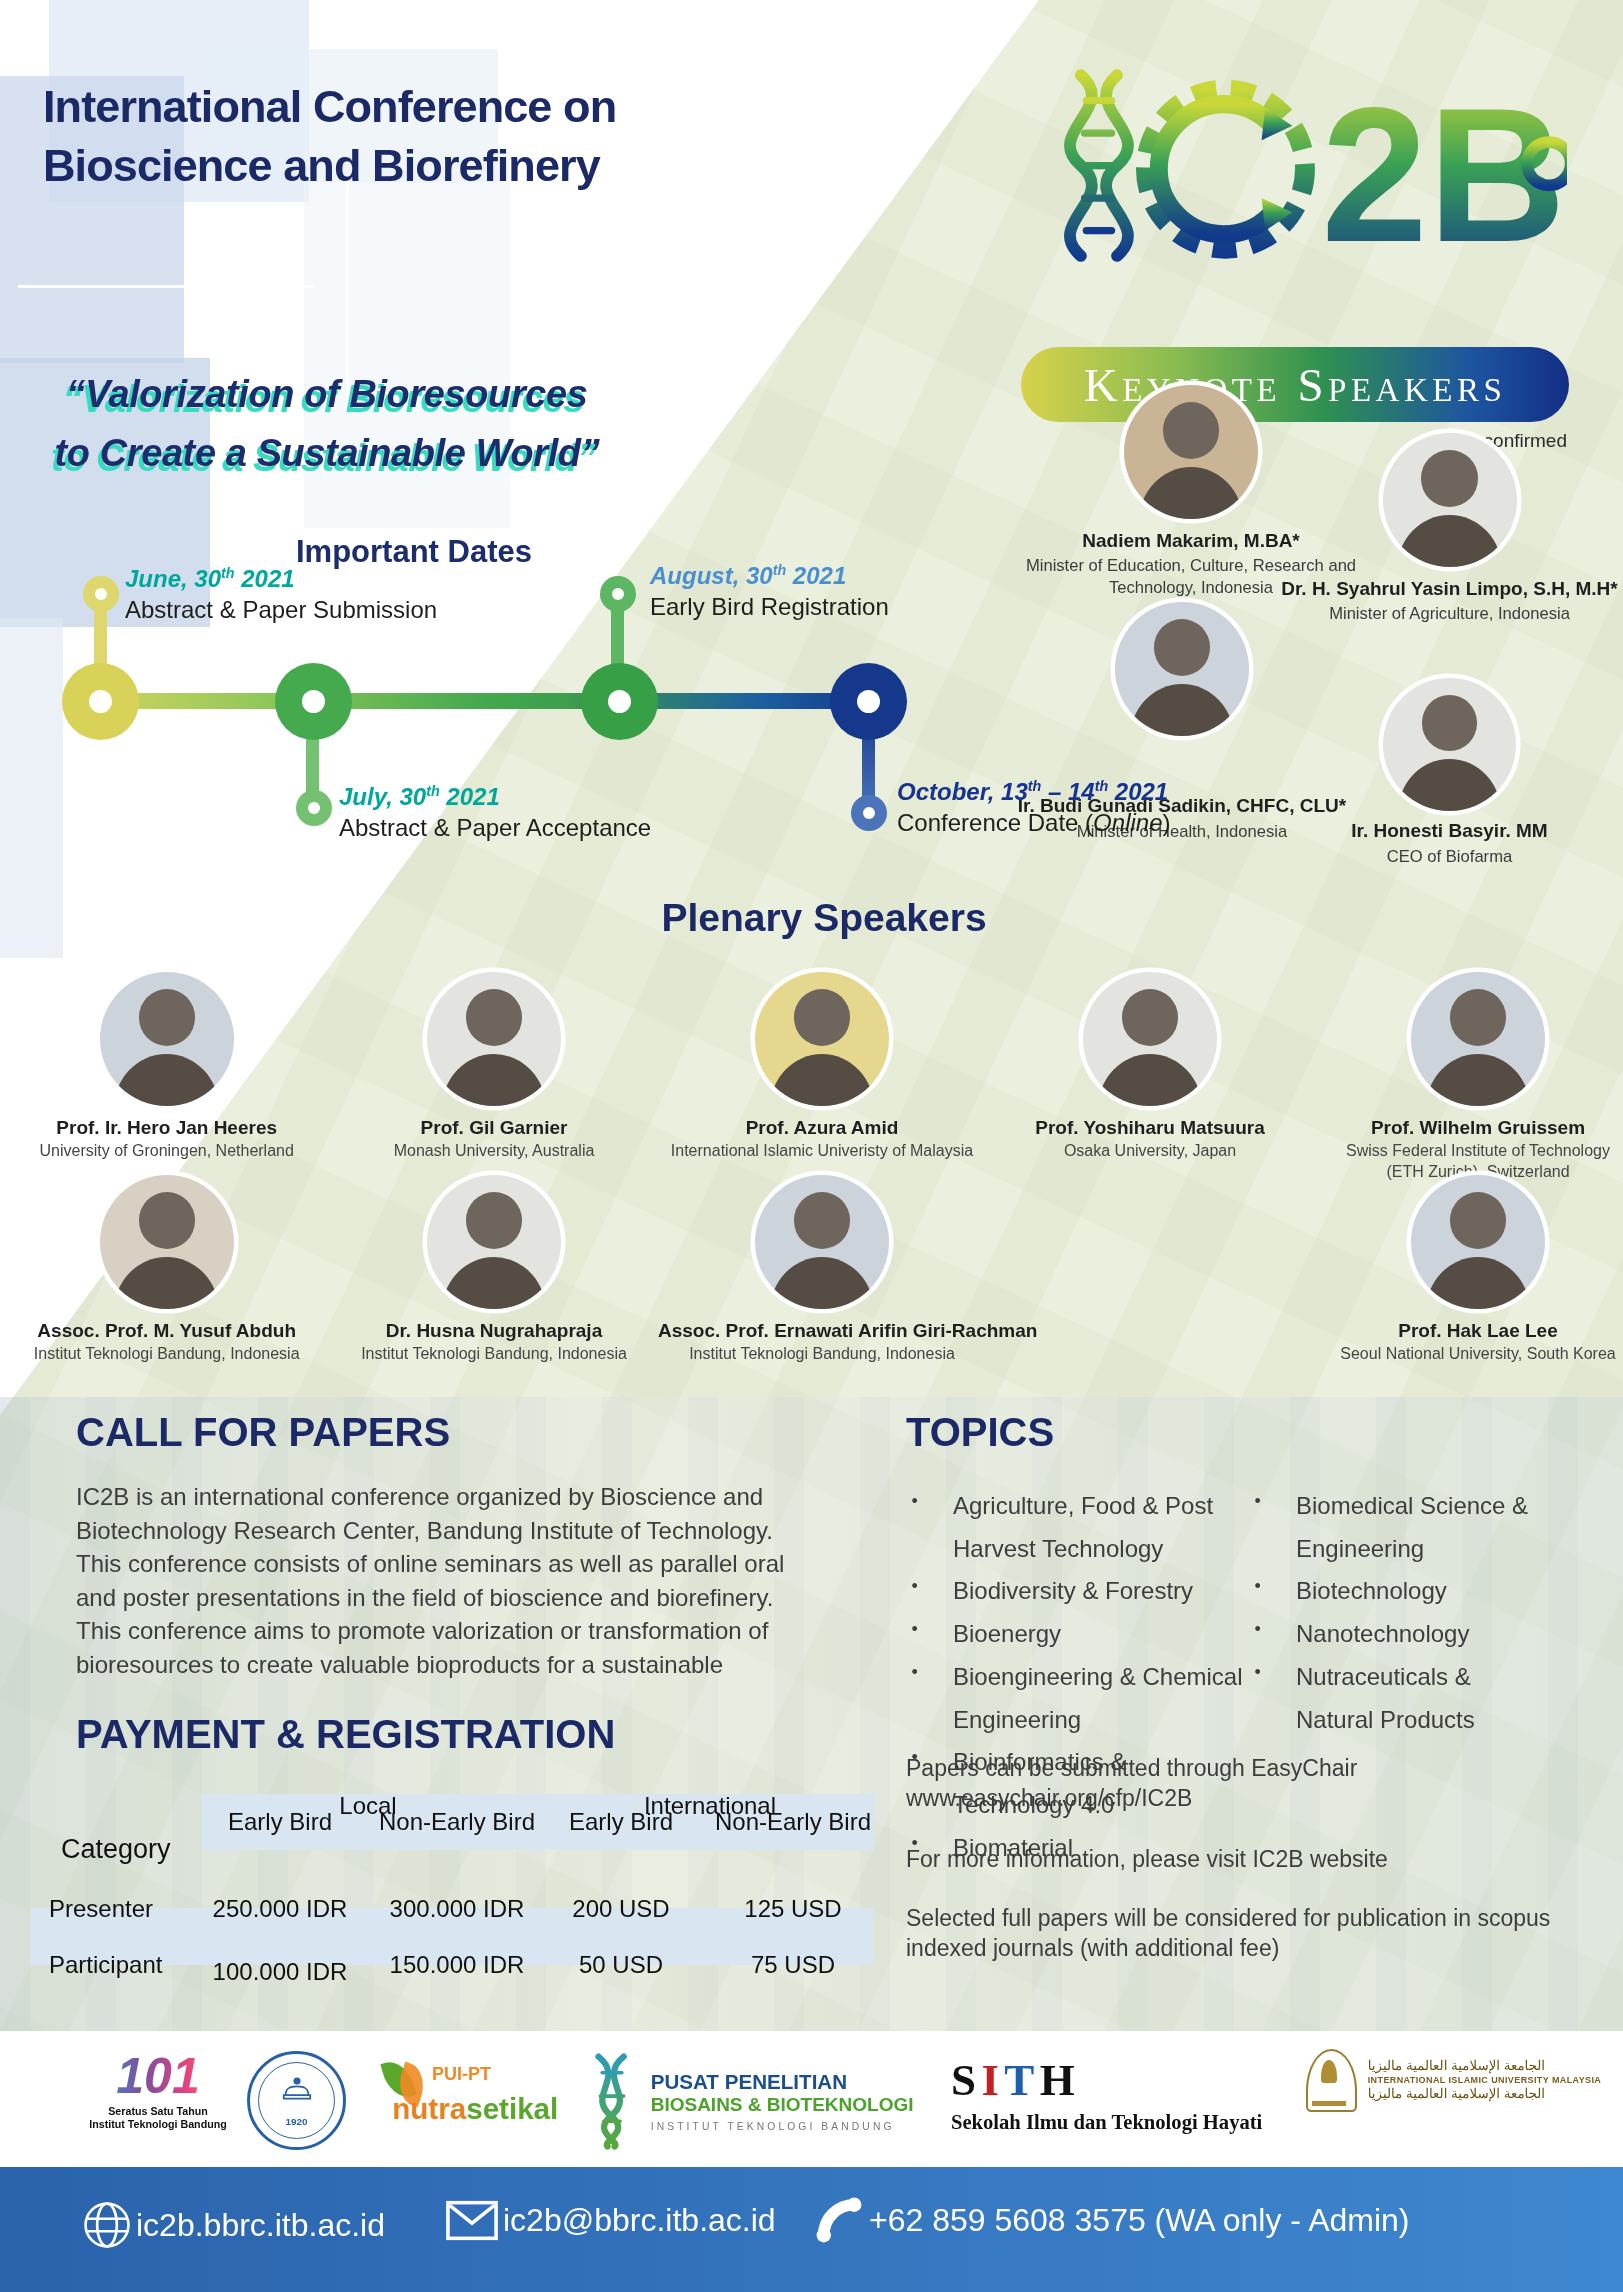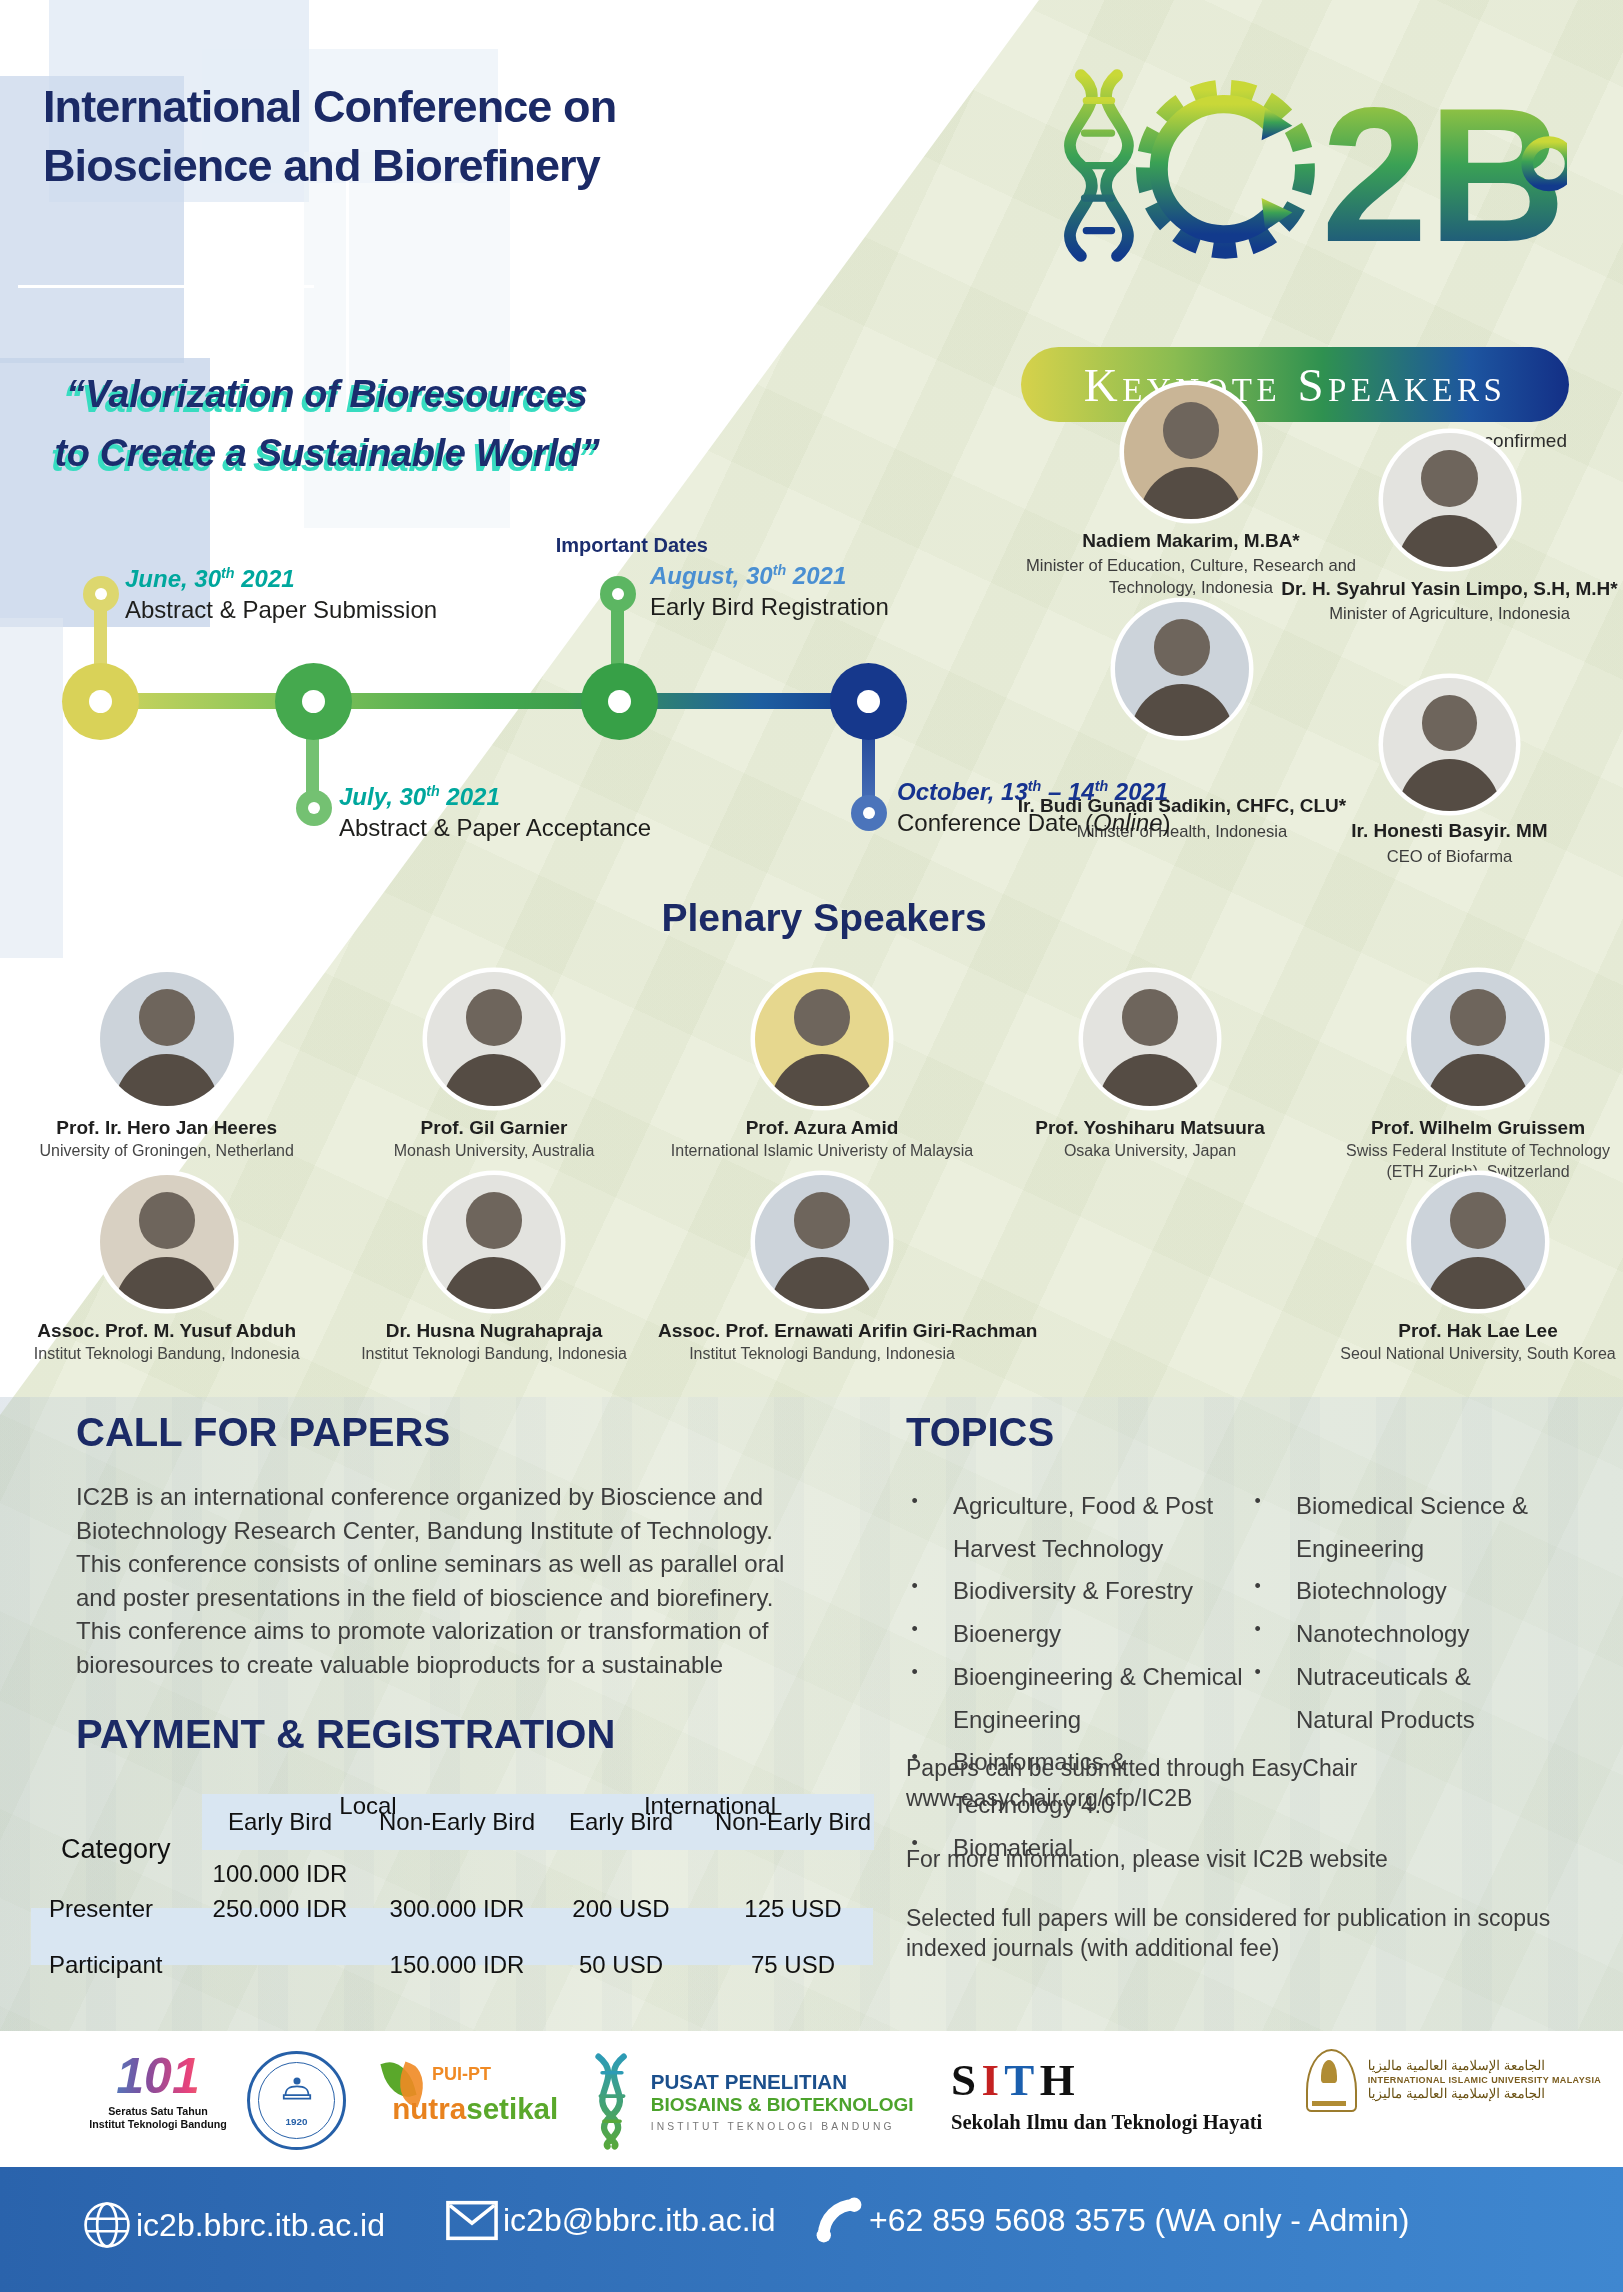--- a/index.html
+++ b/index.html
@@ -45,22 +45,22 @@
   .photo::after{content:"";position:absolute;width:78%;height:48%;left:11%;top:61%;
     border-radius:50% 50% 0 0/85% 85% 0 0;background:#554c44;}
   .ph-a{background:#c9b596;} .ph-b{background:#e3e3df;} .ph-c{background:#ccd3da;}
   .ph-d{background:#d8d0c2;} .ph-e{background:#e6d78e;}
   
   .kcard{position:absolute;text-align:center;}
   .kphoto{width:134px;height:134px;margin:0 auto;}
   .kname{font-size:19px;font-weight:700;color:#1f1f1f;white-space:nowrap;}
   .krole{font-size:16.6px;color:#3c3c3c;line-height:1.32;margin:3.6px auto 0;}
   
-  .id-heading{position:absolute;left:296px;top:534px;width:412px;text-align:right;
-    font-size:20px;font-weight:700;color:#1b2d6e;}
+  .id-heading{position:absolute;left:296px;top:534px;width:412px;text-align:left;
+    font-size:31px;font-weight:700;color:#1b2d6e;}
   .tl-main{position:absolute;left:67px;top:693px;width:806px;height:16px;border-radius:8px;
     background:linear-gradient(90deg,#dcd65e 0%,#8ec75a 25%,#44a84f 52%,#3d9e4b 62%,#1d5ea0 86%,#143a8e 100%);}
   .tl-v{position:absolute;width:13.4px;border-radius:7.2px;}
   .v1{left:94px;top:594px;height:107px;background:#ddd76e;}
   .v2{left:306px;top:701px;height:107px;background:#74c172;}
   .v3{left:611px;top:594px;height:107px;background:#5cb662;}
   .v4{left:862px;top:701px;height:112px;background:linear-gradient(#16388c,#4b74bb);}
   .tnode{position:absolute;width:77px;height:77px;border-radius:50%;}
   .tnode::after{content:"";position:absolute;width:23px;height:23px;border-radius:50%;background:#fff;left:27px;top:27px;}
   .n1{left:62px;top:663px;background:#d9d258;} .n2{left:275px;top:663px;background:#45a94e;}
@@ -329,21 +329,21 @@
   <div class="tbl tcell" style="left:621px;top:1808px;">Early Bird</div>
   <div class="tbl tcell" style="left:793px;top:1808px;">Non-Early Bird</div>
 
   <div class="tbl tbold" style="left:49px;top:1867px;position:absolute;">Presenter</div>
   <div class="tbl tcell tbold" style="left:280px;top:1867px;">250.000 IDR</div>
   <div class="tbl tcell tbold" style="left:457px;top:1867px;">300.000 IDR</div>
   <div class="tbl tcell tbold" style="left:621px;top:1867px;">200 USD</div>
   <div class="tbl tcell tbold" style="left:793px;top:1867px;">125 USD</div>
 
   <div class="tbl tbold" style="left:49px;top:1923px;position:absolute;">Participant</div>
-  <div class="tbl tcell tbold" style="left:280px;top:1832px;">100.000 IDR</div>
+  <div class="tbl tcell tbold" style="left:280px;top:1930px;">100.000 IDR</div>
   <div class="tbl tcell tbold" style="left:457px;top:1923px;">150.000 IDR</div>
   <div class="tbl tcell tbold" style="left:621px;top:1923px;">50 USD</div>
   <div class="tbl tcell tbold" style="left:793px;top:1923px;">75 USD</div>
 
   <div class="info-p" style="top:1754px;">
     <div>Papers can be submitted through EasyChair</div>
     <div>www.easychair.org/cfp/IC2B</div>
   </div>
   <div class="info-p" style="top:1845px;">For more information, please visit IC2B website</div>
   <div class="info-p" style="top:1904px;">

